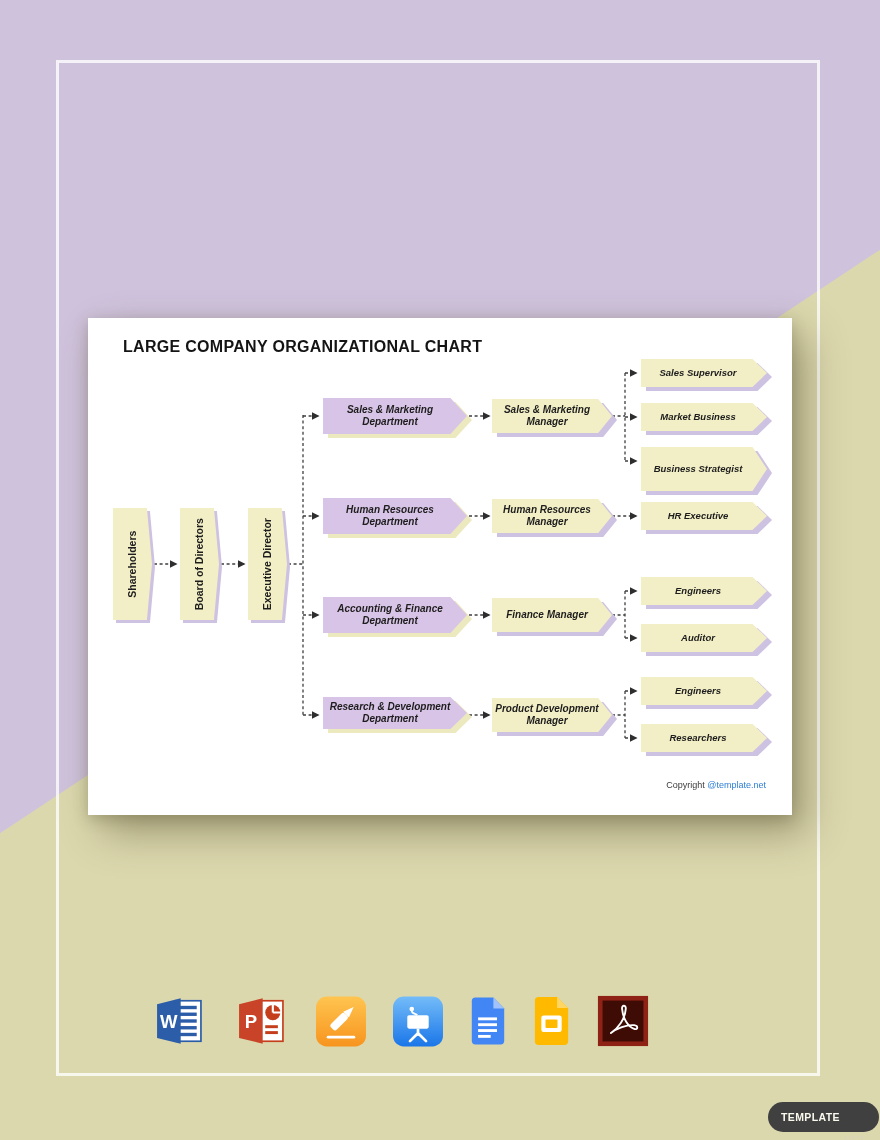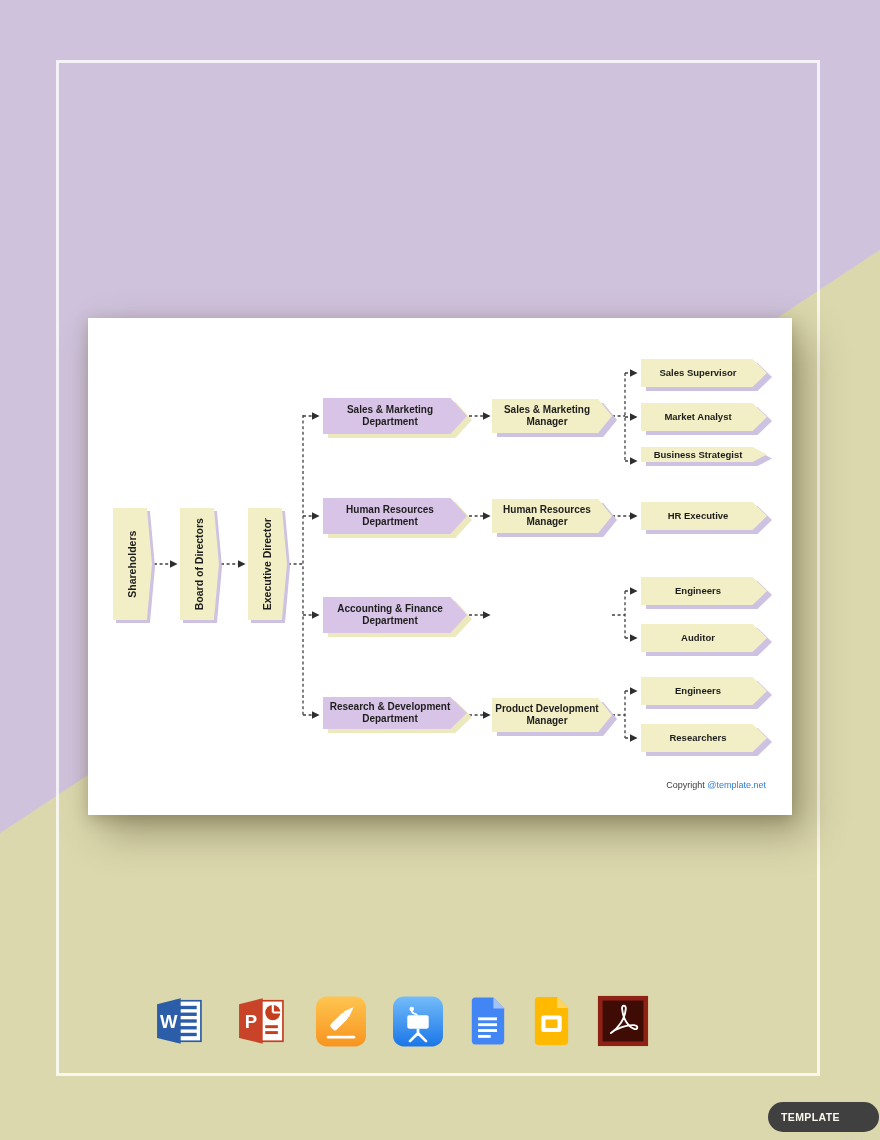--- a/index.html
+++ b/index.html
@@ -26,21 +26,21 @@
     font-size:16px;font-weight:bold;letter-spacing:.3px;color:#141414;
   }
   .connectors{position:absolute;left:0;top:0;width:704px;height:497px;}
   .dash{stroke:#3f3f3f;stroke-width:1.3;fill:none;stroke-dasharray:3 2.6;}
   
   .node{position:absolute;}
   .node .shadow,.node .face{position:absolute;inset:0;}
   .node .shadow{transform:translate(5px,4px);}
   .node.v .shadow{transform:translate(3px,3px);}
   .node .face{display:flex;align-items:center;justify-content:center;text-align:center;}
-  .h .shadow,.h .face{clip-path:polygon(0 0,88.5% 0,100% 50%,88.5% 100%,0 100%);}
+  .h .shadow,.h .face{clip-path:polygon(0 0,88.5% 0,100% 50%,88.5% 100%,0 100%);font-style:italic;}
   .v .shadow,.v .face{clip-path:polygon(0 0,87% 0,100% 50%,87% 100%,0 100%);}
   .yellow .face{background:#F2EEC5;}
   .yellow .shadow{background:#CDC2E2;}
   .purple .face{background:#D8C4E6;}
   .purple .shadow{background:#EDE9BF;}
   .lbl{font-weight:bold;color:#1d1d1d;line-height:1.18;padding-right:10px;}
   .lbl-multi{white-space:pre-line;font-size:10px;}
   .lbl-leaf{font-size:9.5px;padding-right:12px;}
   .lbl-vert{transform:rotate(-90deg);white-space:nowrap;font-size:10.5px;padding:0;}
   .copyright{position:absolute;right:26px;top:462px;font-size:9px;color:#3c3c3c;}
@@ -57,20 +57,21 @@
   .badge .b1{color:#FBF9EE;}
   .badge .b2{color:#D9D5B5;margin-top:46px;}
 </style>
 </head>
 <body>
 
 <div class="lav"></div>
 <div class="frame"></div>
 
 <div class="card">
+  <h1 class="title">LARGE COMPANY ORGANIZATIONAL CHART</h1>
 
   <svg class="connectors" viewBox="0 0 704 497">
     <defs>
       <marker id="ah" viewBox="0 0 10 10" refX="8" refY="5" markerWidth="6" markerHeight="6" orient="auto-start-reverse">
         <path d="M0 0 L10 5 L0 10 z" fill="#2e2e2e"></path>
       </marker>
     </defs>
     <path class="dash" d="M200 246 H215 M215 97 V397 M524 98 H537 M537 55 V143 M524 297 H537 M537 273 V320 M524 397 H537 M537 373 V420"></path>
     <path class="dash" marker-end="url(#ah)" d="M66 246 H88"></path>
     <path class="dash" marker-end="url(#ah)" d="M133 246 H156"></path>
@@ -147,41 +148,47 @@
 Manager</span>
       </div>
   </div>
   <div class="node h yellow" style="left:404px;top:181px;width:120px;height:34px">
     <div class="shadow"></div>
       <div class="face">
         <span class="lbl lbl-multi">Human Resources
 Manager</span>
       </div>
   </div>
+  <div class="node h yellow" style="left:404px;top:280px;width:120px;height:34px">
+    <div class="shadow"></div>
+      <div class="face">
+        <span class="lbl lbl-multi">Finance Manager</span>
+      </div>
+  </div>
   <div class="node h yellow" style="left:404px;top:380px;width:120px;height:34px">
     <div class="shadow"></div>
       <div class="face">
         <span class="lbl lbl-multi">Product Development
 Manager</span>
       </div>
   </div>
 
   <div class="node h yellow" style="left:553px;top:41px;width:126px;height:28px">
     <div class="shadow"></div>
       <div class="face">
         <span class="lbl lbl-leaf">Sales Supervisor</span>
       </div>
   </div>
   <div class="node h yellow" style="left:553px;top:85px;width:126px;height:28px">
     <div class="shadow"></div>
       <div class="face">
-        <span class="lbl lbl-leaf">Market Analyst</span>
-      </div>
-  </div>
-  <div class="node h yellow" style="left:553px;top:129px;width:126px;height:15px">
+        <span class="lbl lbl-leaf">Market Business</span>
+      </div>
+  </div>
+  <div class="node h yellow" style="left:553px;top:129px;width:126px;height:44px">
     <div class="shadow"></div>
       <div class="face">
         <span class="lbl lbl-leaf">Business Strategist</span>
       </div>
   </div>
   <div class="node h yellow" style="left:553px;top:184px;width:126px;height:28px">
     <div class="shadow"></div>
       <div class="face">
         <span class="lbl lbl-leaf">HR Executive</span>
       </div>

